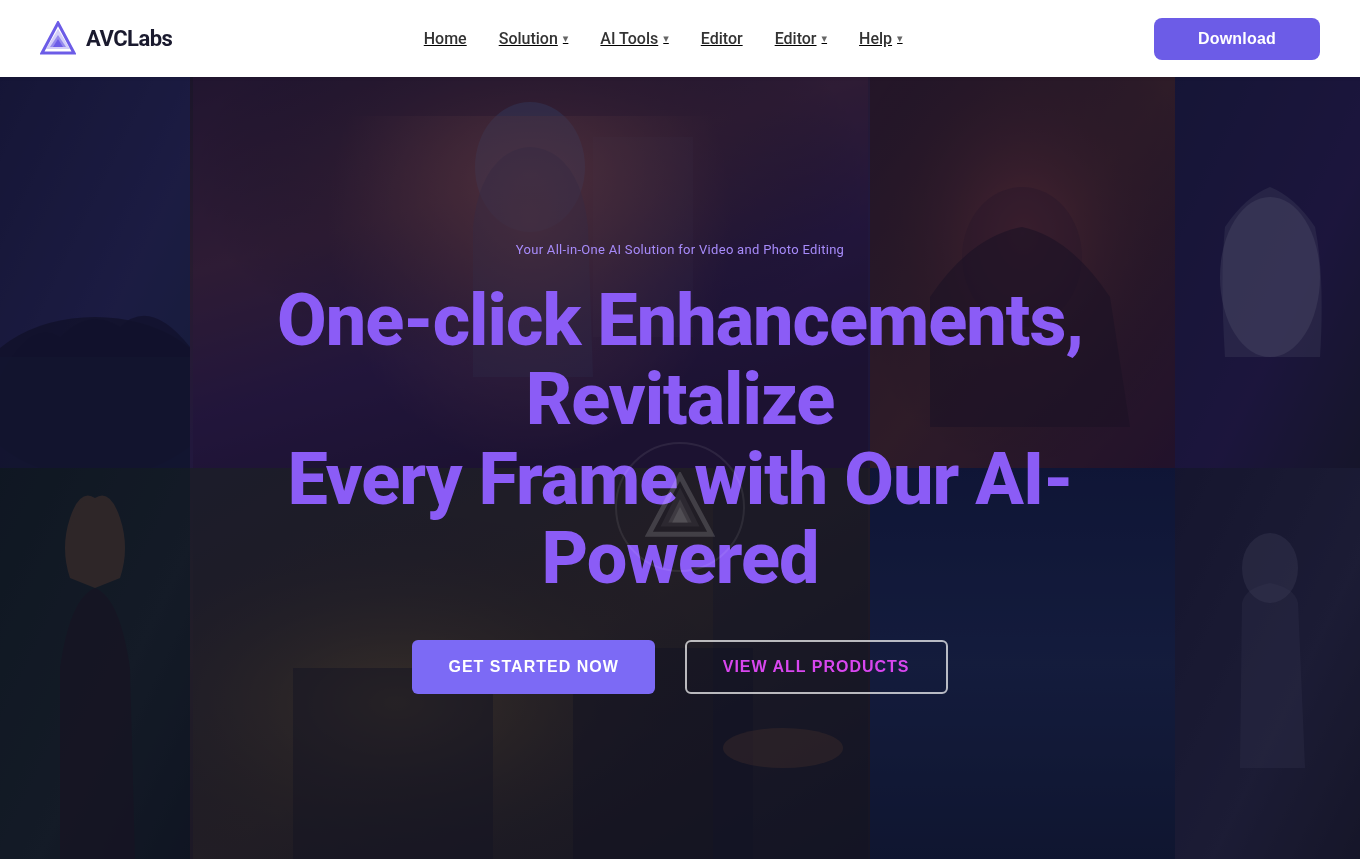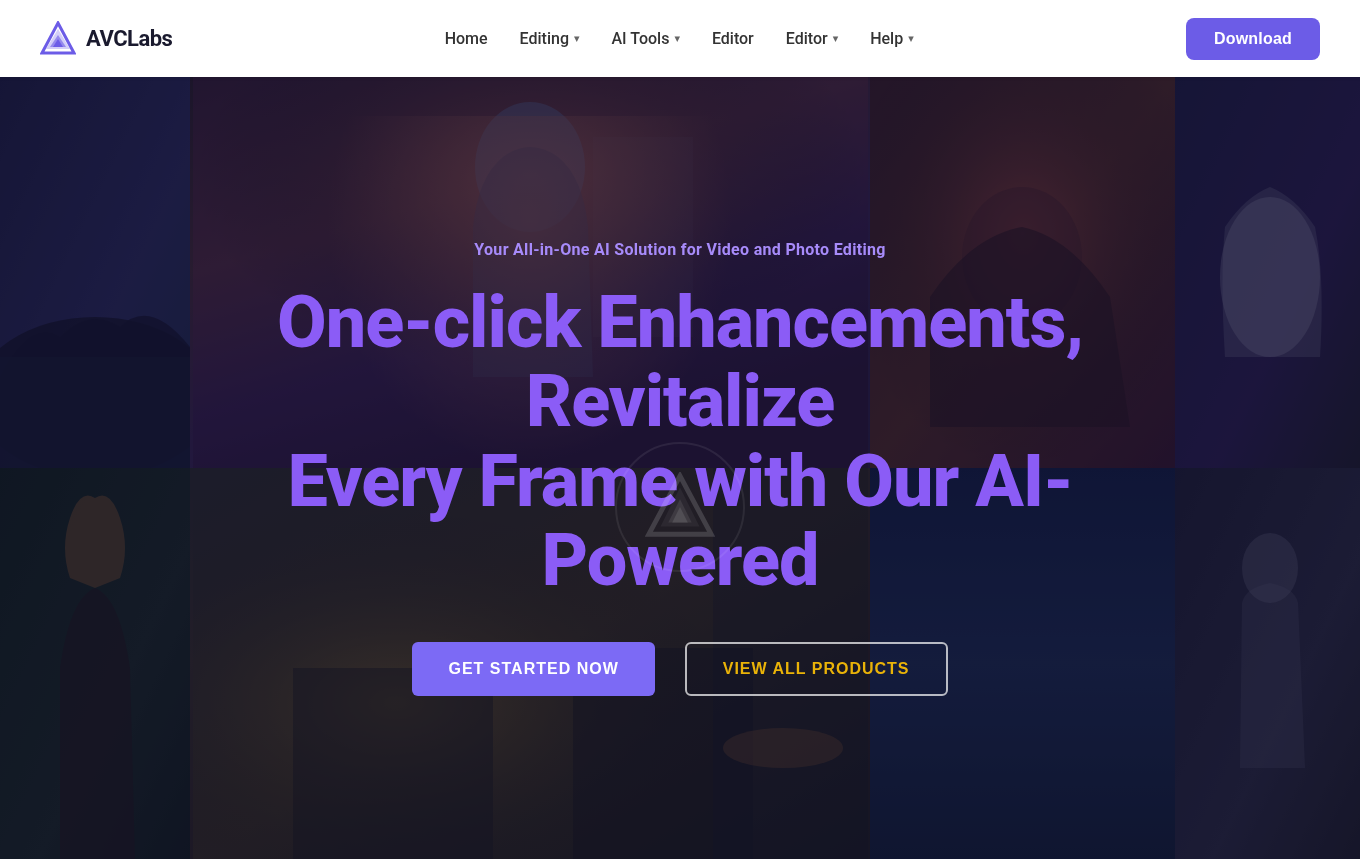--- a/index.html
+++ b/index.html
@@ -41,20 +41,21 @@
     .logo-text {
       font-size: 22px;
       font-weight: 700;
       color: #1a1a2e;
       letter-spacing: -0.5px;
     }
 
     .nav-links {
       display: flex;
       align-items: center;
+      text-decoration: underline;
     }
 
     .nav-item {
       display: flex;
       align-items: center;
       gap: 5px;
       padding: 8px 16px;
       font-size: 16px;
       color: #333;
       cursor: pointer;
@@ -65,21 +66,21 @@
     }
 
     .nav-item .chevron {
       font-size: 11px;
       color: #666;
     }
 
     .download-btn {
       background: #6c5ce7;
       color: #fff;
-      padding: 12px 28px;
+      padding: 12px 44px;
       border: none;
       border-radius: 8px;
       font-size: 16px;
       font-weight: 600;
       cursor: pointer;
       letter-spacing: 0.2px;
     }
 
     
     .hero {
@@ -120,23 +121,23 @@
 
     
     .hero-content {
       position: relative;
       z-index: 2;
       max-width: 900px;
       padding: 0 40px;
     }
 
     .hero-subtitle {
-      font-size: 16px;
+      font-size: 13px;
       color: #a78bfa;
-      font-weight: 700;
+      font-weight: 400;
       margin-bottom: 24px;
       letter-spacing: 0.3px;
     }
 
     .hero-title-white {
       font-size: 72px;
       font-weight: 800;
       color: #8b5cf6;
       line-height: 1.1;
       letter-spacing: -1px;
@@ -175,21 +176,21 @@
       font-size: 16px;
       font-weight: 700;
       letter-spacing: 1px;
       border-radius: 6px;
       cursor: pointer;
       text-transform: uppercase;
     }
 
     .btn-secondary {
       background: transparent;
-      color: #eab308;
+      color: #d946ef;
       border: 2px solid rgba(255,255,255,0.7);
       padding: 16px 36px;
       font-size: 16px;
       font-weight: 700;
       letter-spacing: 1px;
       border-radius: 6px;
       cursor: pointer;
       text-transform: uppercase;
     }
 
@@ -248,21 +249,21 @@
       <polygon points="18,18 23,26 13,26" fill="#6c5ce7"></polygon>
     </svg>
     <span class="logo-text">AVCLabs</span>
   </a>
 
   <div class="nav-links">
     <a class="nav-item" href="#">
       <span>Home</span>
     </a>
     <a class="nav-item" href="#">
-      <span>Editing</span>
+      <span>Solution</span>
       <span class="chevron">▾</span>
     </a>
     <a class="nav-item" href="#">
       <span>AI Tools</span>
       <span class="chevron">▾</span>
     </a>
     <a class="nav-item" href="#">
       <span>Editor</span>
     </a>
     <a class="nav-item" href="#">

